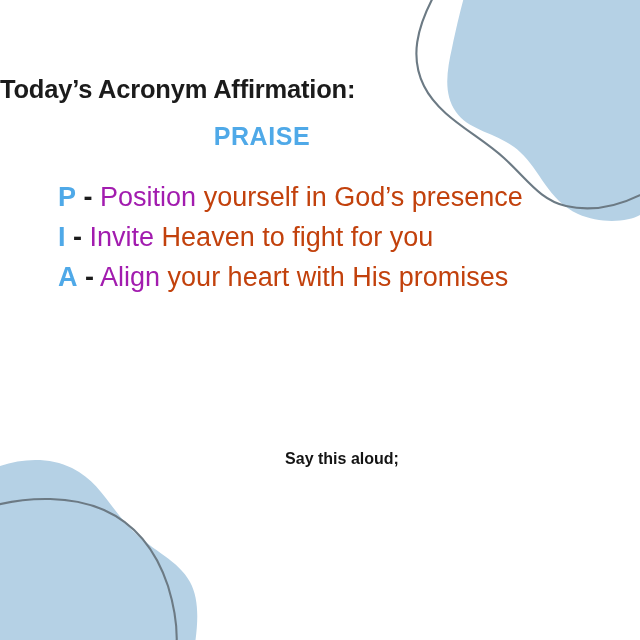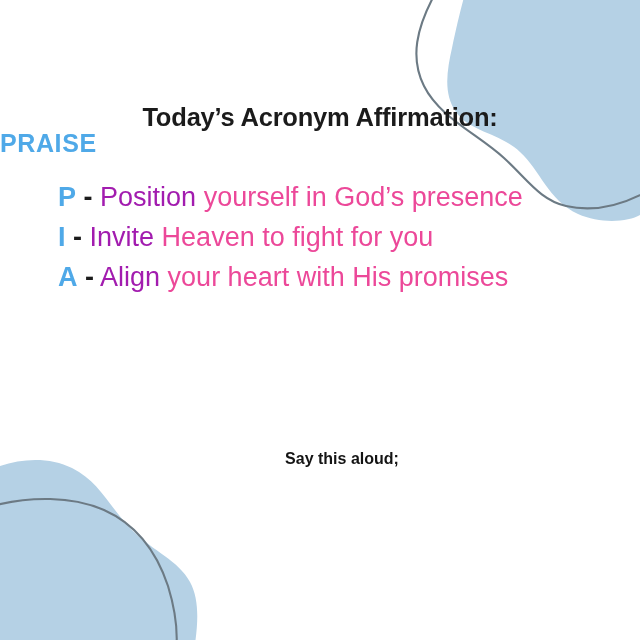--- a/index.html
+++ b/index.html
@@ -31,34 +31,33 @@
     position: absolute;
     inset: 0;
     z-index: 2;
   }
 
   .title {
     position: absolute;
     top: 75px;
     left: 0;
     width: 640px;
-    text-align: center;
+    text-align: left;
     font-size: 25.5px;
     font-weight: bold;
     color: #1b1b1b;
     letter-spacing: -0.2px;
-    margin-top: 28px;
   }
 
   .acronym-word {
     position: absolute;
-    top: 129px;
+    top: 122px;
     left: 0;
     width: 524px;
-    text-align: left;
+    text-align: center;
     font-size: 25px;
     font-weight: bold;
     color: #4fa9e8;
     letter-spacing: 0.6px;
   }
 
   .acronym-list {
     position: absolute;
     top: 177px;
     left: 58px;
@@ -78,21 +77,21 @@
   .acr-dash {
     color: #1b1b1b;
     font-weight: bold;
   }
   .acr-word {
     font-weight: normal;
     color: #a21caf;
   }
   .acr-rest {
     font-weight: normal;
-    color: #ec4899;
+    color: #c2410c;
   }
 
   .say-aloud {
     position: absolute;
     top: 450px;
     left: 0;
     width: 640px;
     text-align: center;
     font-size: 16px;
     font-weight: bold;

